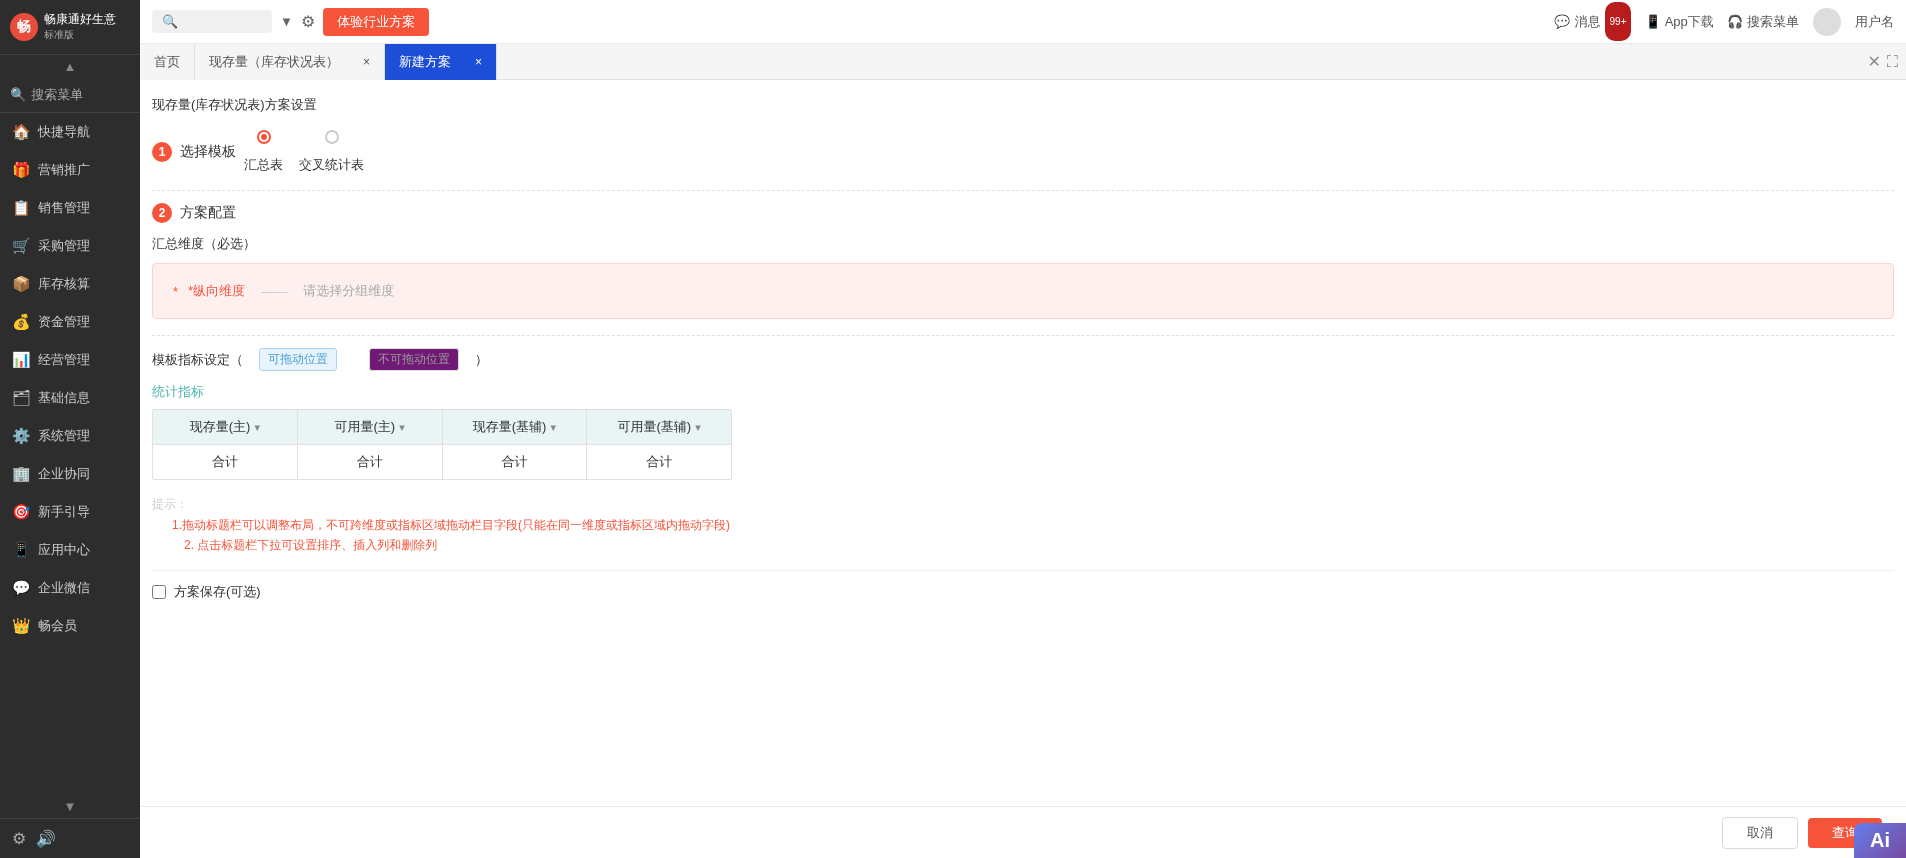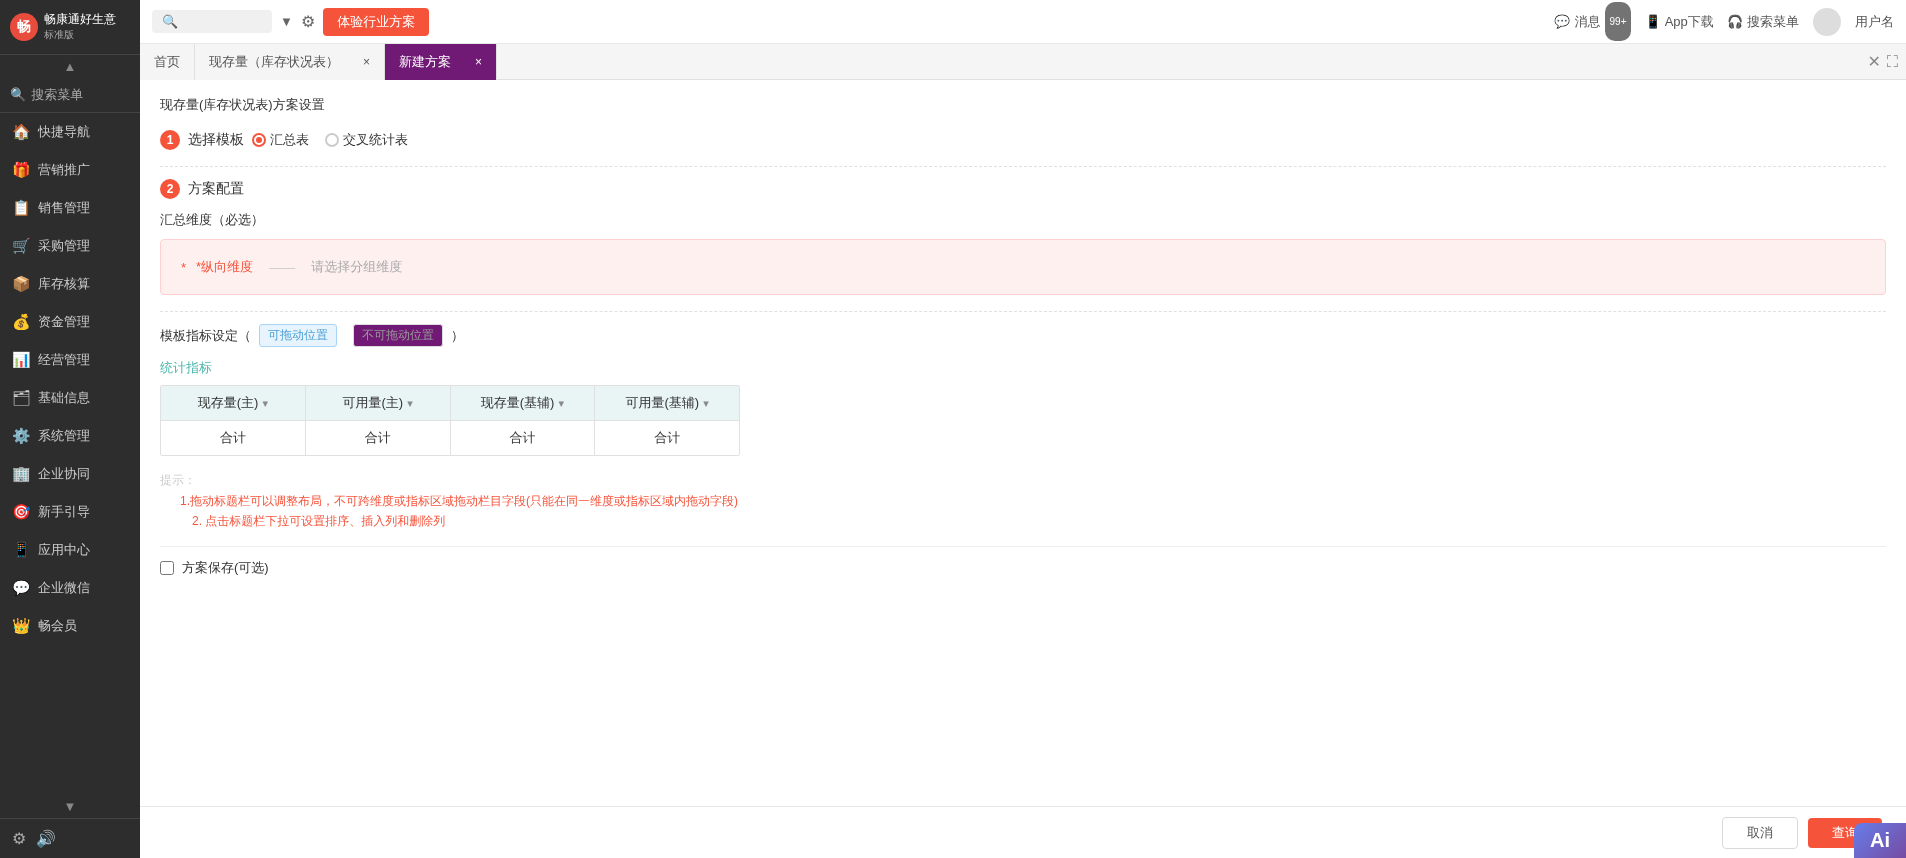--- a/index.html
+++ b/index.html
@@ -99,21 +99,21 @@
       color: #fff;
       border: none;
       border-radius: 4px;
       padding: 5px 14px;
       cursor: pointer;
       font-size: 13px;
     }
     .topbar-right { display: flex; align-items: center; gap: 14px; }
     .topbar-msg { display: flex; align-items: center; gap: 4px; color: #555; cursor: pointer; position: relative; }
     .badge {
-      background: #737373;
+      background: #b91c1c;
       color: #fff;
       border-radius: 10px;
       font-size: 10px;
       padding: 14px 5px;
     }
     .topbar-app { display: flex; align-items: center; gap: 3px; color: #555; cursor: pointer; }
     .topbar-service { display: flex; align-items: center; gap: 3px; color: #555; cursor: pointer; }
     .topbar-avatar { width: 28px; height: 28px; border-radius: 50%; background: #ddd; }
     .topbar-username { color: #555; cursor: pointer; }
 
@@ -133,21 +133,21 @@
       padding: 0 14px;
       height: 36px;
       background: #f5f5f5;
       border-right: 1px solid #e0e0e0;
       cursor: pointer;
       font-size: 13px;
       color: #555;
       gap: 24px;
     }
     .tab.active {
-      background: #701a75;
+      background: #1d4ed8;
       color: #fff;
     }
     .tab-close { font-size: 12px; cursor: pointer; }
     .tab-home {
       display: flex;
       align-items: center;
       padding: 0 14px;
       height: 36px;
       background: #f5f5f5;
       border-right: 1px solid #e0e0e0;
@@ -156,21 +156,21 @@
       color: #555;
     }
     .tab-panel-right { display: flex; align-items: center; gap: 6px; padding: 0 8px; margin-left: auto; }
     .tab-panel-right .icon-btn { cursor: pointer; color: #888; font-size: 16px; }
 
     
     .content {
       flex: 1;
       overflow-y: auto;
       background: #fff;
-      padding: 16px 20px;
+      padding: 16px 12px;
       position: relative;
     }
 
     .page-title { font-size: 13px; color: #333; margin-bottom: 16px; }
 
     
     .step-section { margin-bottom: 16px; }
     .step-header {
       display: flex;
       align-items: center;
@@ -186,21 +186,21 @@
       display: flex;
       align-items: center;
       justify-content: center;
       font-size: 12px;
       font-weight: bold;
       flex-shrink: 0;
     }
     .step-title { font-size: 14px; color: #333; font-weight: 500; }
 
     .radio-group { display: flex; align-items: center; gap: 16px; }
-    .radio-item { display: flex; align-items: center; gap: 4px; cursor: pointer; color: #333; font-size: 13px; }
+    .radio-item { display: flex; align-items: center; gap: 12px; cursor: pointer; color: #333; font-size: 13px; flex-direction: column; }
     .radio-dot {
       width: 14px; height: 14px;
       border: 2px solid #ccc;
       border-radius: 50%;
       display: flex; align-items: center; justify-content: center;
     }
     .radio-dot.checked { border-color: #f5543b; }
     .radio-dot.checked::after {
       content: '';
       width: 6px; height: 6px;
@@ -223,21 +223,21 @@
       align-items: center;
       gap: 10px;
       margin-bottom: 16px;
     }
     .dim-label { color: #f5543b; font-size: 13px; }
     .dim-required { color: #f5543b; }
     .dim-sep { color: #ccc; margin: 0 6px; }
     .dim-placeholder { color: #aaa; font-size: 13px; }
 
     
-    .indicator-settings { display: flex; align-items: center; gap: 8px; margin-bottom: 12px; font-size: 13px; color: #333; }
+    .indicator-settings { display: flex; align-items: center; gap: 16px; margin-bottom: 12px; font-size: 13px; color: #333; }
     .drag-badge {
       background: #e8f4fd;
       border: 1px solid #aad4f5;
       border-radius: 3px;
       padding: 2px 8px;
       font-size: 12px;
       color: #4a9fd5;
     }
     .nodrag-badge {
       background: #701a75;

